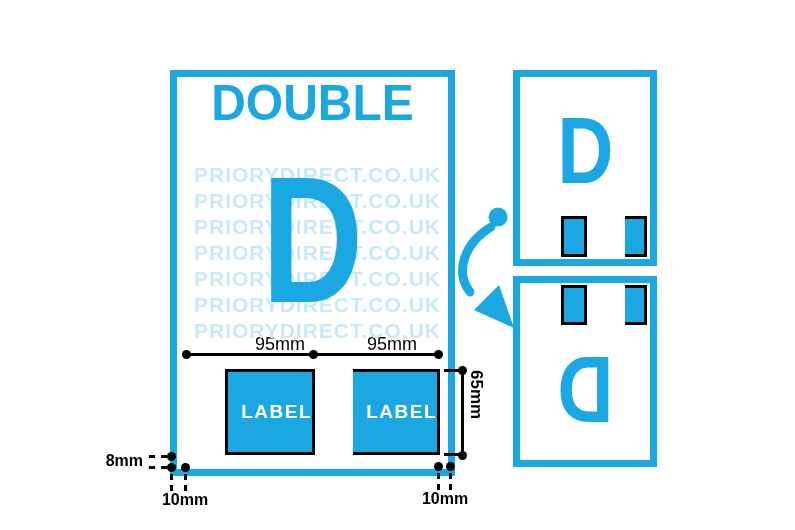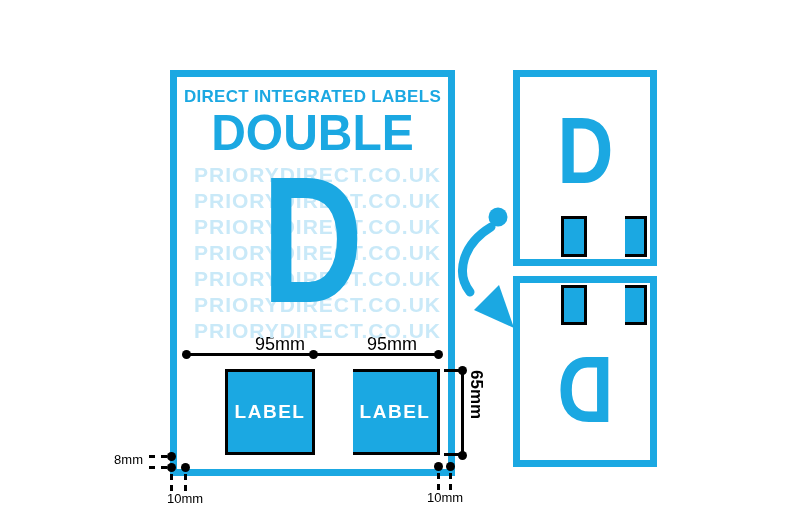--- a/index.html
+++ b/index.html
@@ -33,31 +33,31 @@
   }
   .big-d{
     position:absolute;left:0;right:0;top:73px;z-index:2;text-align:center;
     font-size:180px;line-height:1;font-weight:700;color:var(--cyan);
     transform:scaleX(0.78);
   }
   
   .strip{display:flex;}
   .strip .cell{
     flex:1;background:var(--cyan);border:3px solid var(--ink);
-    display:flex;align-items:center;justify-content:center;margin-left:38px;
+    display:flex;align-items:center;justify-content:flex-end;margin-left:38px;
   }
   .strip .cell + .cell{border-left:0;}
   .main-strip{position:absolute;left:187px;top:369px;width:253px;height:86px;box-sizing:border-box;}
   .main-strip .cell{color:var(--label_text);font-size:19px;font-weight:700;letter-spacing:1.5px;}
   
   .dim-line-h{position:absolute;background:var(--ink);height:3px;}
   .dim-line-v{position:absolute;background:var(--ink);width:3px;}
   .dot{position:absolute;width:9px;height:9px;border-radius:50%;background:var(--ink);}
   .dim-text{position:absolute;font-size:18px;font-weight:400;color:var(--ink);text-align:right;}
-  .dim-text-sm{position:absolute;font-size:13px;font-weight:400;color:var(--ink);}
+  .dim-text-sm{position:absolute;font-size:16px;font-weight:700;color:var(--ink);}
   .vtext{
     position:absolute;left:466px;top:370px;height:86px;display:flex;align-items:center;
     writing-mode:vertical-rl;font-size:17px;font-weight:700;color:var(--ink);
   }
   .dash-h{position:absolute;width:18px;height:0;border-top:3px dashed var(--ink);}
   .dash-v{position:absolute;height:17px;width:0;border-left:3px dashed var(--ink);}
   
   .panel{
     position:absolute;left:513px;width:144px;border:7px solid var(--cyan);
     background:#fff;box-sizing:border-box;display:flex;flex-direction:column;
@@ -72,21 +72,20 @@
   .panel-2 .mini-strip{height:40px;margin:2px 3px 0 3px;}
   
   .flip-arrow{position:absolute;left:440px;top:190px;}
 </style>
 </head>
 <body>
 
 <div class="canvas">
 
   <div class="sheet">
-    <div class="sheet-header">DIRECT INTEGRATED LABELS</div>
     <div class="sheet-title">DOUBLE</div>
     <div class="watermark">
         <div>PRIORYDIRECT.CO.UK</div>
         <div>PRIORYDIRECT.CO.UK</div>
         <div>PRIORYDIRECT.CO.UK</div>
         <div>PRIORYDIRECT.CO.UK</div>
         <div>PRIORYDIRECT.CO.UK</div>
         <div>PRIORYDIRECT.CO.UK</div>
         <div>PRIORYDIRECT.CO.UK</div>
       </div>

